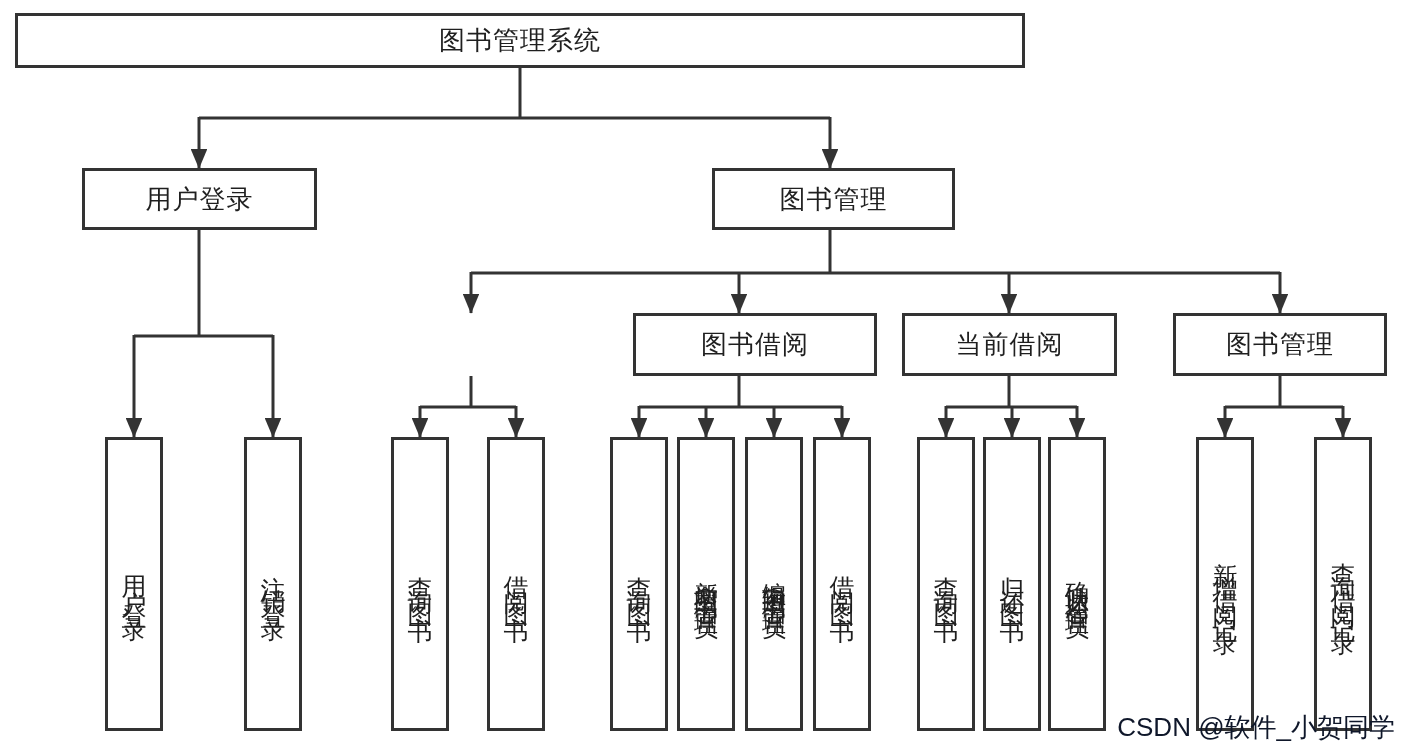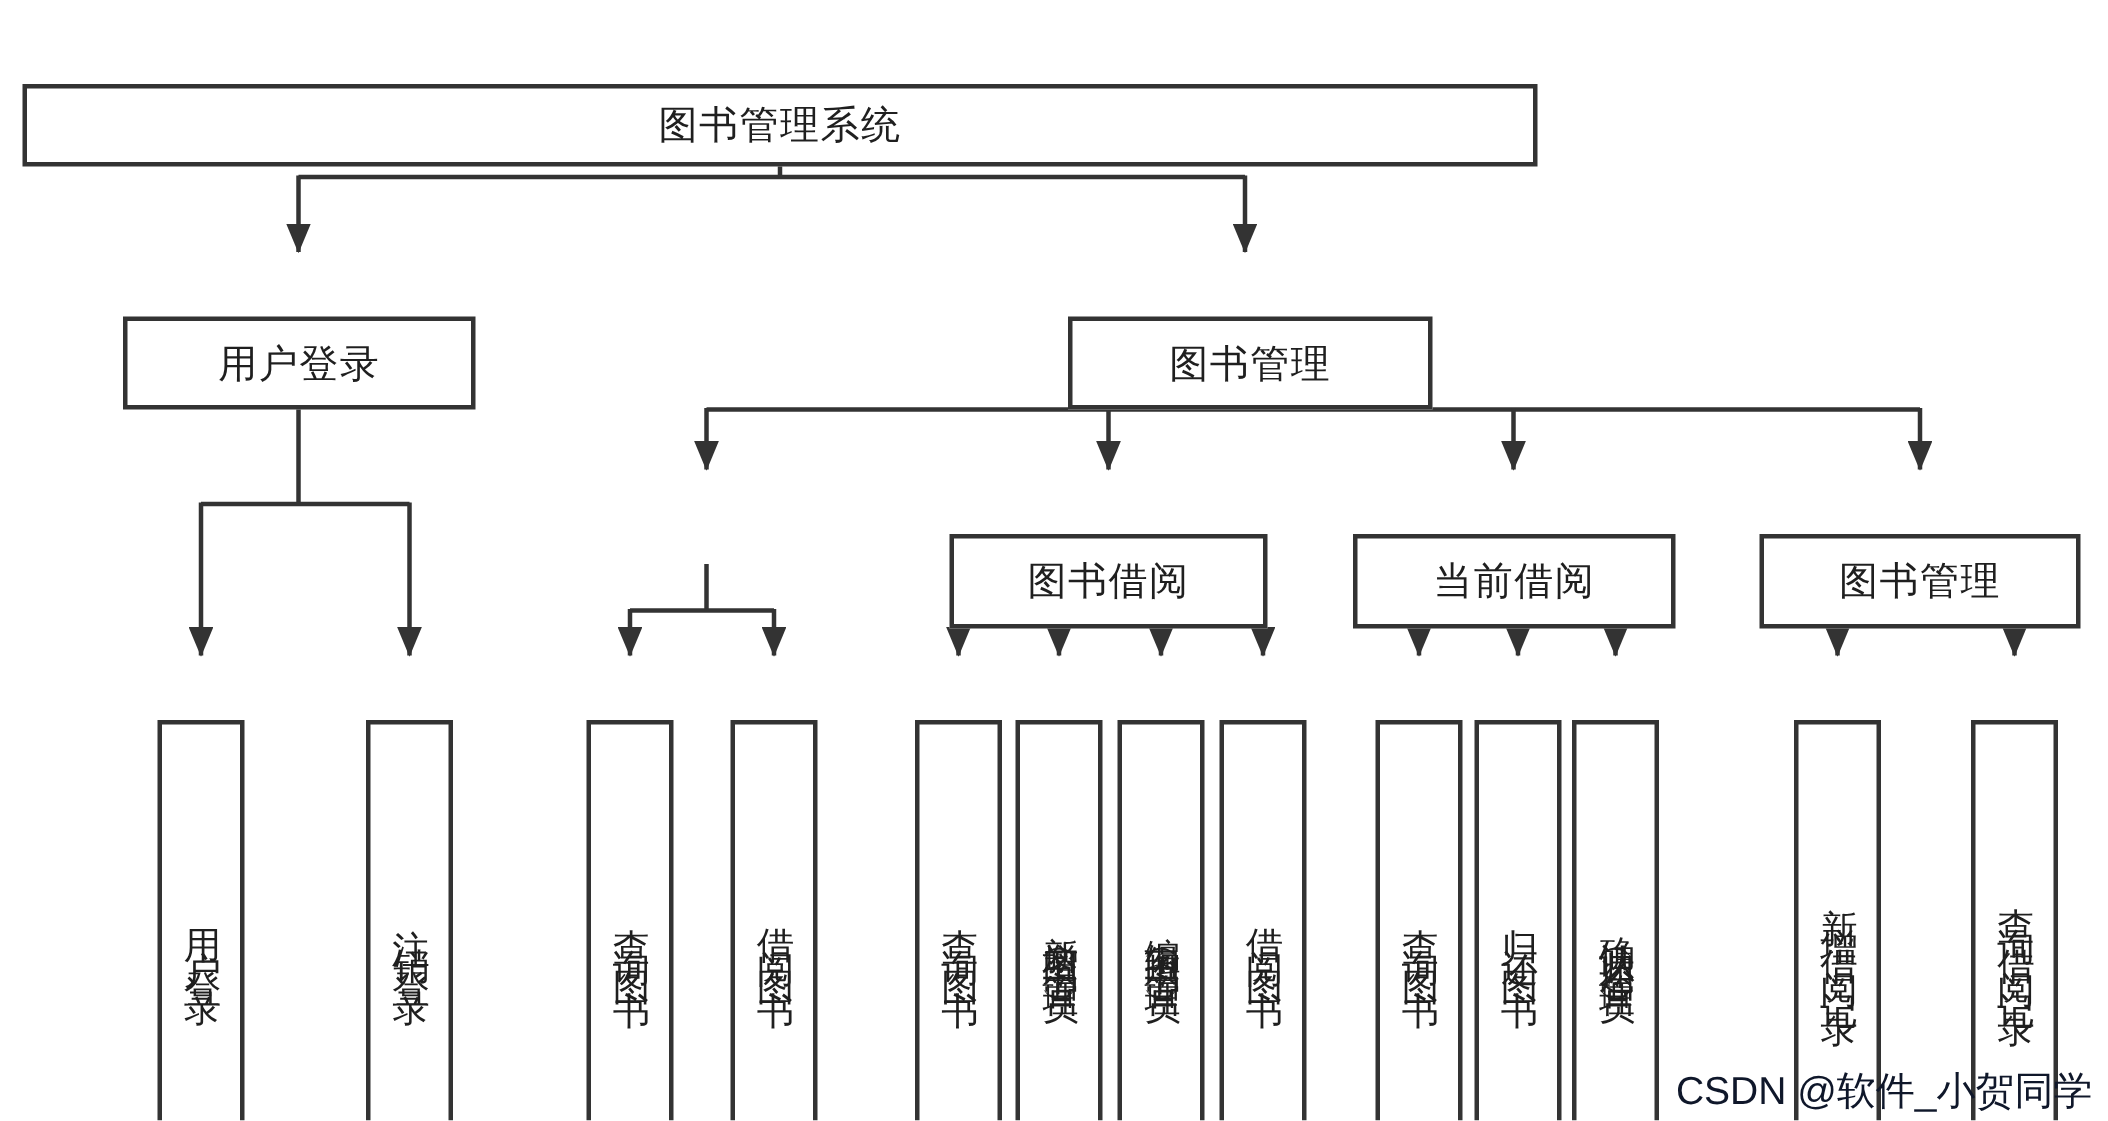--- a/index.html
+++ b/index.html
@@ -20,21 +20,20 @@
   .box {
     position: absolute;
     box-sizing: border-box;
     background: #ffffff;
     border: 3px solid #333333;
     display: flex;
     align-items: center;
     justify-content: center;
     z-index: 1;
     color: #1f1f1f;
-    margin-top: 43px;
   }
   .hnode span {
     font-size: 26px;
     letter-spacing: 1px;
     white-space: nowrap;
     color: #1f1f1f;
   }
   .leaf {
     top: 437px;
     width: 58px;
@@ -121,21 +120,21 @@
     <span>图书管理系统</span>
   </div>
 
   <div class="box hnode" style="left:82px;top:168px;width:235px;height:62px">
     <span>用户登录</span>
   </div>
   <div class="box hnode" style="left:712px;top:168px;width:243px;height:62px">
     <span>图书管理</span>
   </div>
 
-  <div class="box hnode" style="left:633px;top:313px;width:212px;height:63px">
+  <div class="box hnode" style="left:633px;top:313px;width:244px;height:63px">
     <span>图书借阅</span>
   </div>
   <div class="box hnode" style="left:902px;top:313px;width:215px;height:63px">
     <span>当前借阅</span>
   </div>
   <div class="box hnode" style="left:1173px;top:313px;width:214px;height:63px">
     <span>图书管理</span>
   </div>
 
   <div class="box leaf" style="left:105px">

